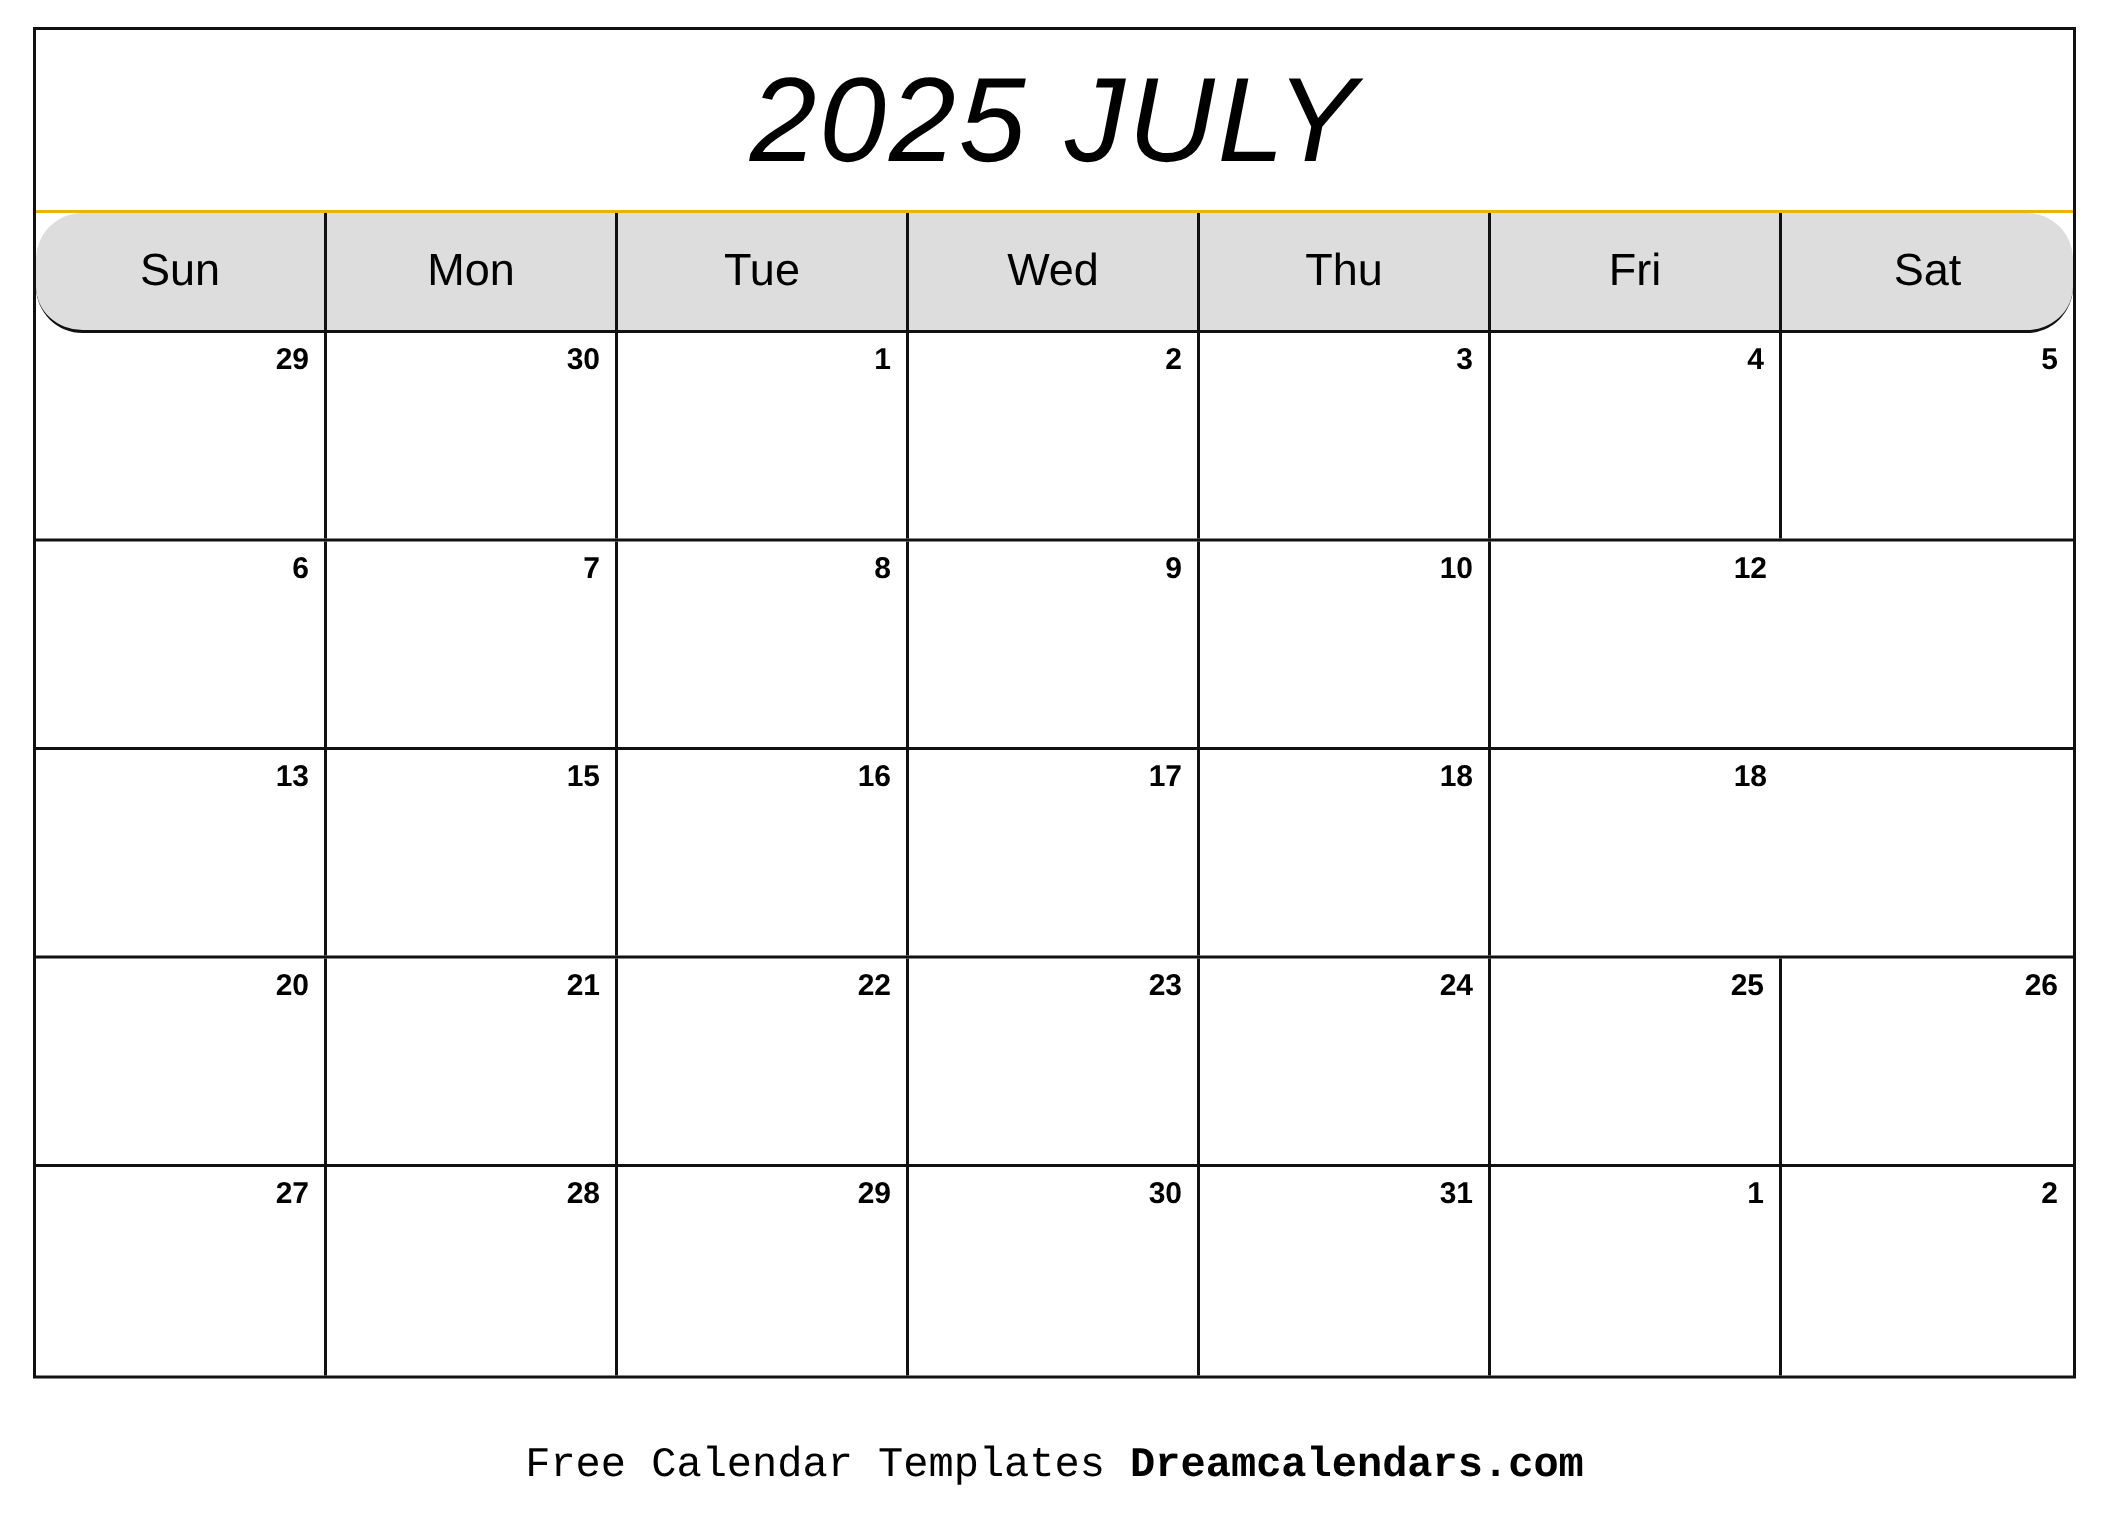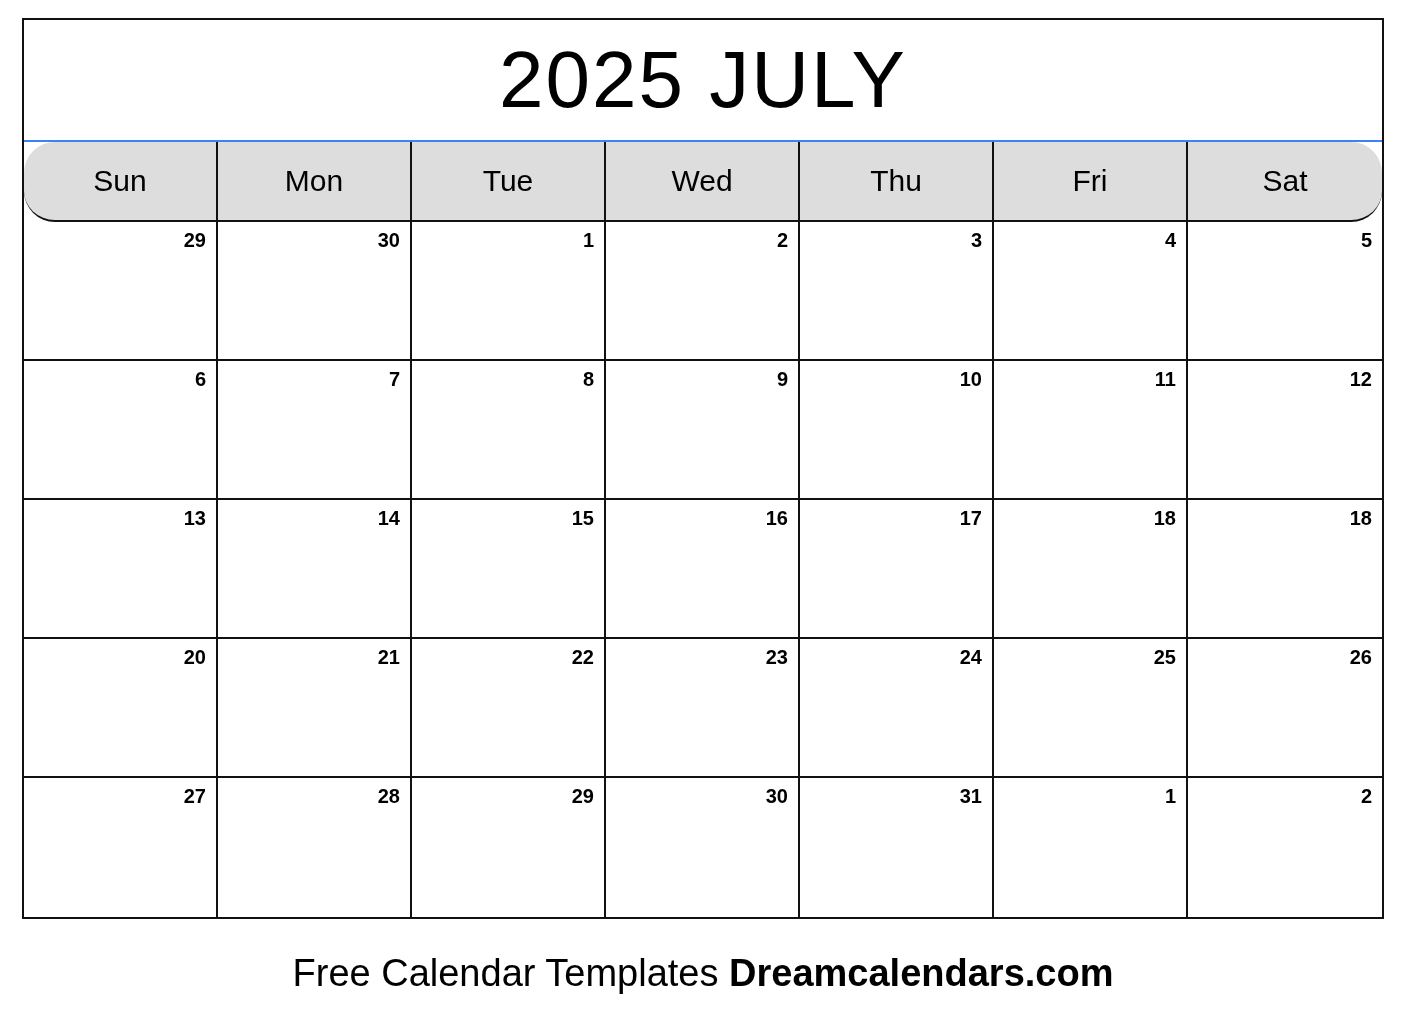--- a/index.html
+++ b/index.html
@@ -27,21 +27,22 @@
     width: 1362px;
     box-sizing: border-box;
     border: 2px solid #111111;
     background: #ffffff;
   }
   .title-bar {
     height: 120px;
     display: flex;
     align-items: center;
     justify-content: center;
-    border-bottom: 2px solid #3b82f6;
+    border-bottom: 2px solid #eab308;
+    font-style: italic;
   }
   .title-text {
     font-size: 80px;
     font-weight: 400;
     letter-spacing: 2px;
     line-height: 1;
     white-space: nowrap;
   }
   .weekdays {
     display: grid;
@@ -93,22 +94,23 @@
   }
   .day-number.muted {
     color: #000000;
   }
   .footer {
     position: absolute;
     left: 0;
     right: 0;
     bottom: 28px;
     text-align: center;
-    font-size: 38px;
+    font-size: 28px;
     line-height: 1;
+    font-family: Liberation Mono, monospace;
   }
   .footer .brand {
     font-weight: bold;
   }
 </style>
 </head>
 <body>
 
 <div class="page">
 
@@ -164,33 +166,27 @@
         <div class="day-cell">
             <span class="day-number">8</span>
           </div>
         <div class="day-cell">
             <span class="day-number">9</span>
           </div>
         <div class="day-cell">
             <span class="day-number">10</span>
           </div>
         <div class="day-cell">
-            <span class="day-number">11</span>
-          </div>
-        <div class="day-cell">
             <span class="day-number">12</span>
           </div>
       </div>
 
       <div class="week">
         <div class="day-cell">
             <span class="day-number">13</span>
-          </div>
-        <div class="day-cell">
-            <span class="day-number">14</span>
           </div>
         <div class="day-cell">
             <span class="day-number">15</span>
           </div>
         <div class="day-cell">
             <span class="day-number">16</span>
           </div>
         <div class="day-cell">
             <span class="day-number">17</span>
           </div>

